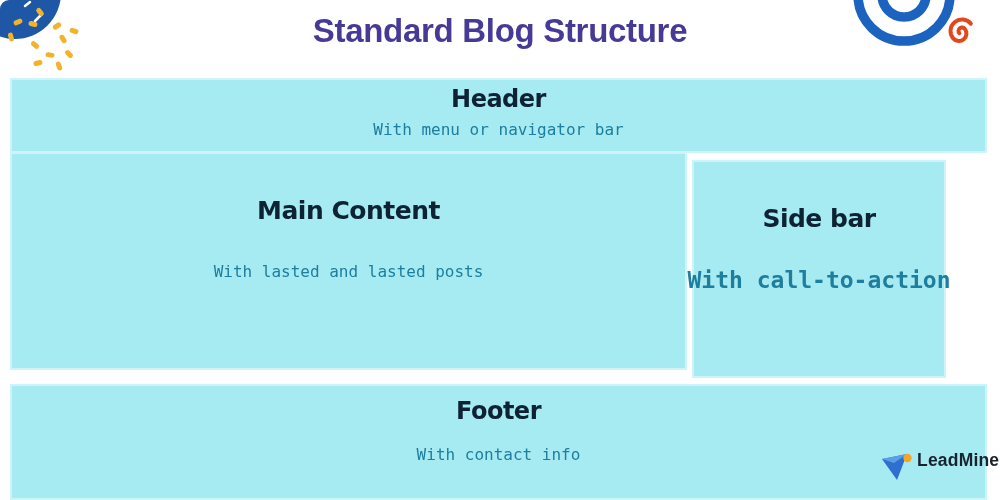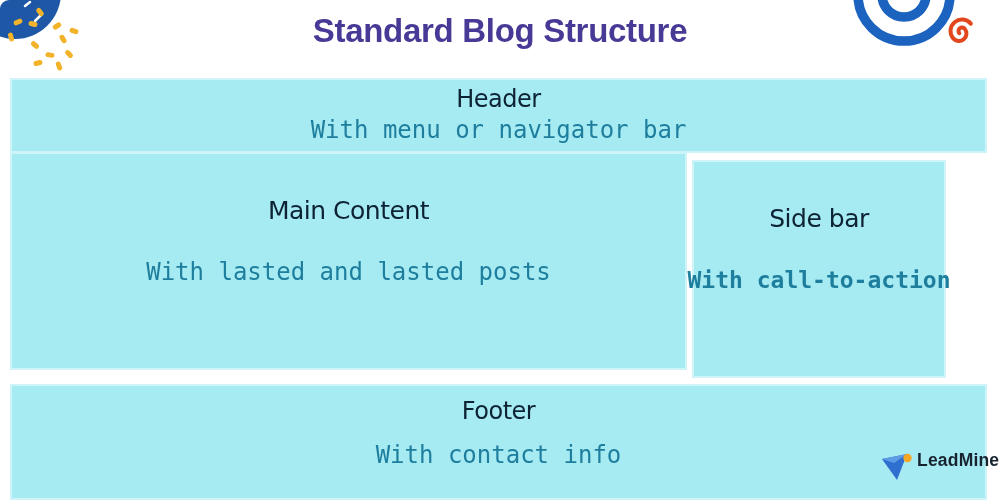--- a/index.html
+++ b/index.html
@@ -28,25 +28,25 @@
   .block{
     position:absolute;background:var(--block-fill);
     box-shadow:inset 0 0 0 2px rgba(255,255,255,0.45);
     display:flex;flex-direction:column;align-items:center;box-sizing:border-box;
   }
   .block-header{left:10px;top:78px;width:977px;height:75px;padding-top:7px;row-gap:2px;}
   .block-main{left:10px;top:152px;width:677px;height:218px;padding-top:45px;row-gap:32px;}
   .block-sidebar{left:692px;top:160px;width:254px;height:218px;padding-top:45px;row-gap:32px;}
   .block-footer{left:10px;top:384px;width:977px;height:116px;padding-top:13px;row-gap:15px;}
   .block-heading{
-    font-family:"DejaVu Sans",sans-serif;font-weight:400;font-size:24px;
+    font-family:"DejaVu Sans",sans-serif;font-weight:700;font-size:24px;
     letter-spacing:-0.5px;color:var(--heading-navy);line-height:28px;white-space:nowrap;
   }
   .block-subtitle{
-    font-family:"DejaVu Sans Mono",monospace;font-size:24px;
+    font-family:"DejaVu Sans Mono",monospace;font-size:16px;
     color:var(--subtitle-teal);line-height:30px;white-space:nowrap;
   }
   .deco{position:absolute;pointer-events:none;}
   .deco-circle-confetti{left:0;top:0;}
   .deco-circle-confetti .circle{fill:var(--circle-blue);}
   .deco-circle-confetti .confetti{fill:var(--confetti-yellow);}
   .deco-circle-confetti .dash{stroke:#ffffff;stroke-width:2.5;stroke-linecap:round;fill:none;}
   .deco-blue-spiral{left:836px;top:-88px;}
   .deco-blue-spiral path{stroke:var(--spiral-blue);stroke-width:9.5;fill:none;stroke-linecap:round;}
   .deco-orange-spiral{left:942px;top:11px;transform:rotate(-40deg);}

